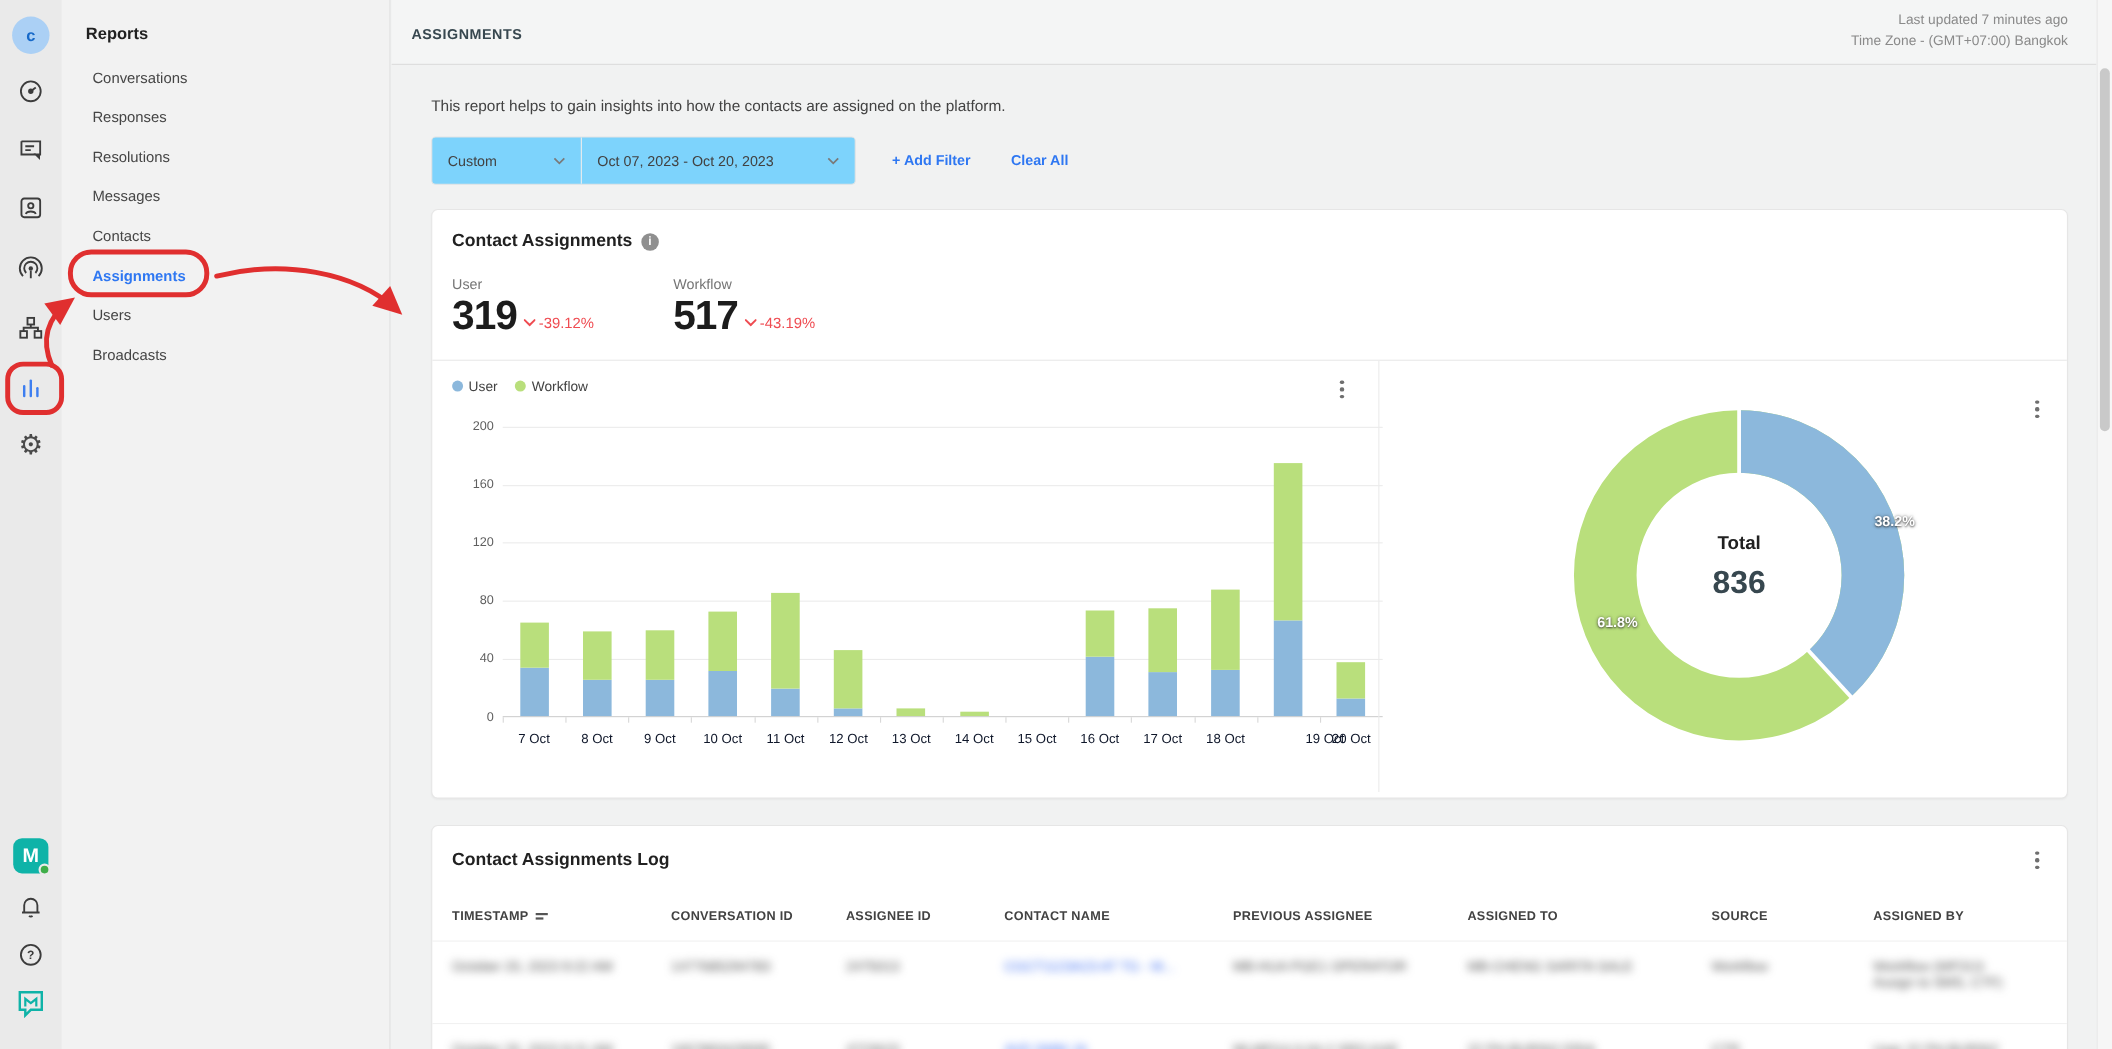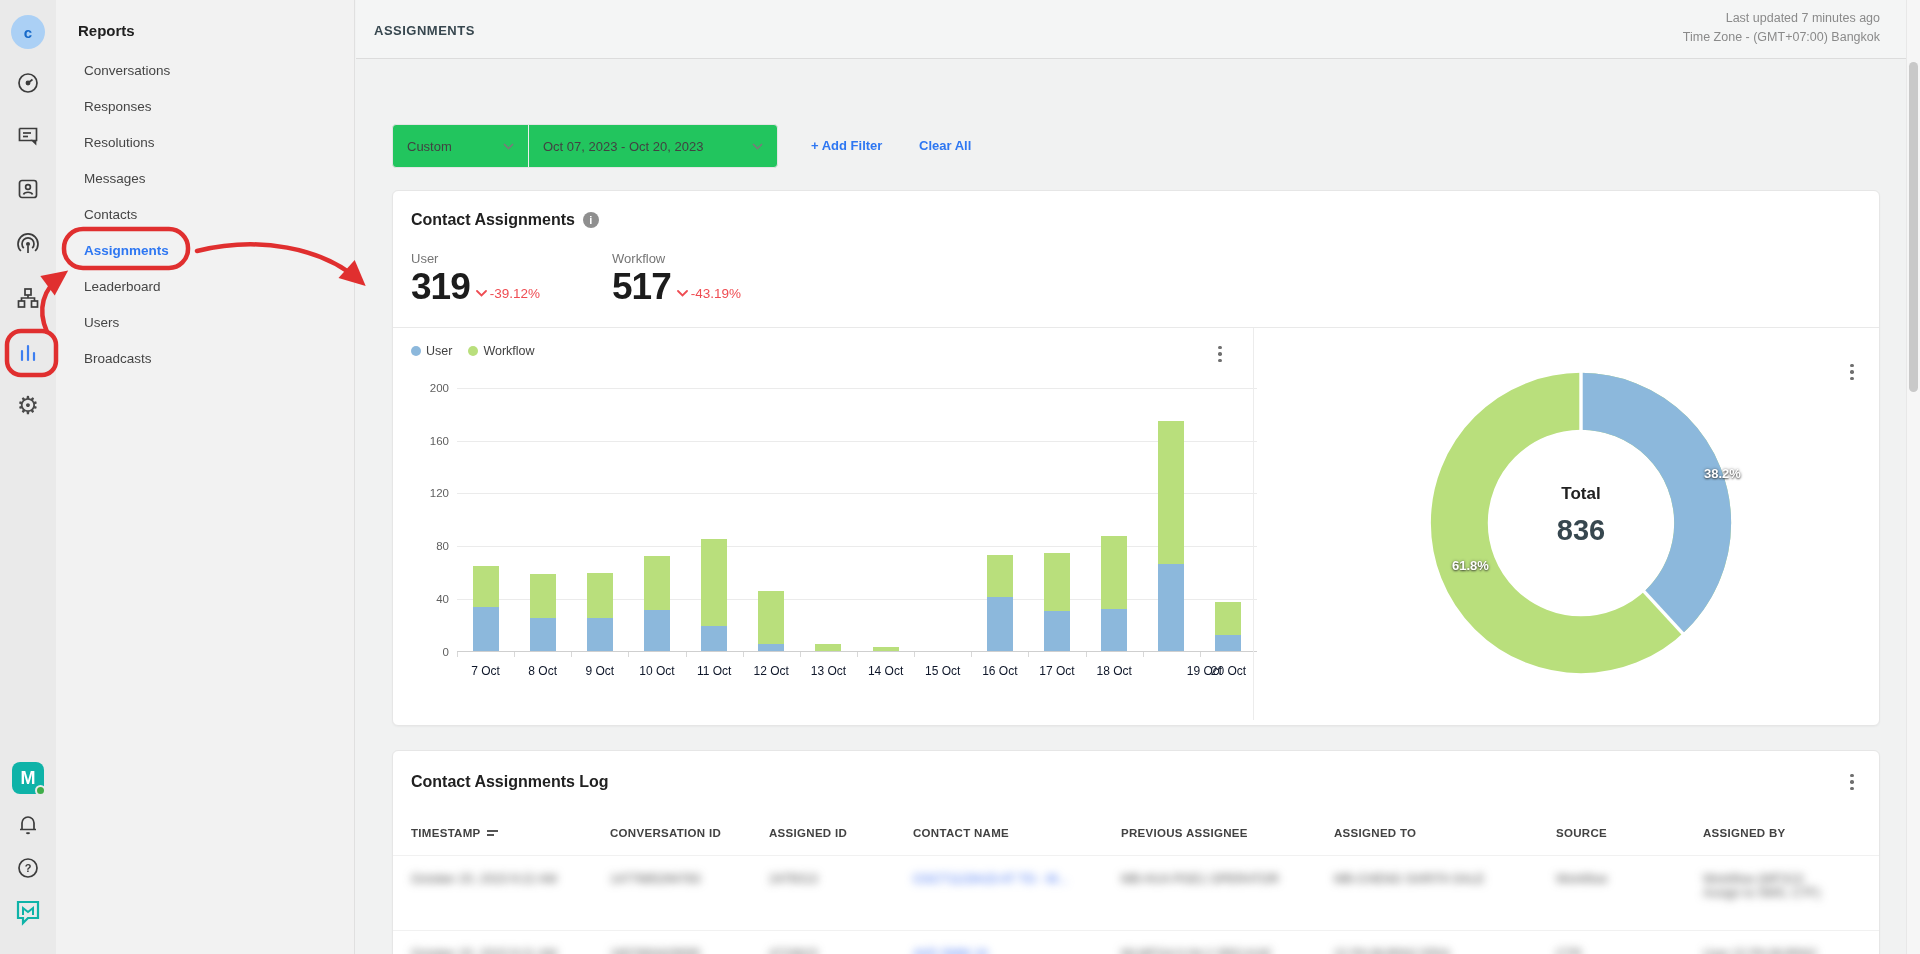--- a/index.html
+++ b/index.html
@@ -23,21 +23,21 @@
 
   
   .main { position:absolute; left:356px; top:0; right:14px; height:954px; }
   .topbar { position:absolute; left:0; right:0; top:0; height:59px; background:#f4f5f5; border-bottom:1px solid #dcdcdc; }
   .topbar-title { position:absolute; left:18px; top:23px; font-size:13px; font-weight:bold; letter-spacing:.5px; color:#37474f; }
   .topbar-right { position:absolute; right:26px; top:9px; text-align:right; font-size:12.5px; color:#8a8a8a; line-height:19px; }
 
   .content { position:absolute; left:0; right:0; top:60px; bottom:0; }
   .desc { position:absolute; left:36px; top:28px; font-size:14px; color:#424242; }
 
-  .filterbox { position:absolute; left:36px; top:64px; width:386px; height:44px; background:#22c55e; border:1px solid #e4e4e4; border-radius:4px; display:flex; align-items:center; }
+  .filterbox { position:absolute; left:36px; top:64px; width:386px; height:44px; background:#7dd3fc; border:1px solid #e4e4e4; border-radius:4px; display:flex; align-items:center; }
   .fsec { display:flex; align-items:center; justify-content:space-between; padding:0 14px; height:100%; cursor:pointer; }
   .fsec.first { width:136px; }
   .fsec.second { flex:1; }
   .fsec .flabel { font-size:13px; color:#424242; }
   .flink { position:absolute; top:78px; font-size:13px; font-weight:bold; color:#2e77f2; cursor:pointer; }
   .flink.add { left:455px; }
   .flink.clear { left:563px; }
 
   .card { position:absolute; background:#fff; border:1px solid #e6e6e6; border-radius:6px; box-shadow:0 1px 2px rgba(0,0,0,.04); }
   .card1 { left:36px; top:130px; width:1488px; height:536px; }
@@ -180,36 +180,36 @@
 
   <div class="nav">
     <div class="nav-title">Reports</div>
     <div id="nav-items">
         <div class="nav-item">Conversations</div>
         <div class="nav-item">Responses</div>
         <div class="nav-item">Resolutions</div>
         <div class="nav-item">Messages</div>
         <div class="nav-item">Contacts</div>
         <div class="nav-item active">Assignments</div>
-        <div class="nav-item">Leaderboard</div>
         <div class="nav-item">Users</div>
         <div class="nav-item">Broadcasts</div>
       </div>
   </div>
 
   <div class="main">
     <div class="topbar">
       <div class="topbar-title">ASSIGNMENTS</div>
       <div class="topbar-right">
         <div>Last updated 7 minutes ago</div>
         <div>Time Zone - (GMT+07:00) Bangkok</div>
       </div>
     </div>
 
     <div class="content">
+      <div class="desc">This report helps to gain insights into how the contacts are assigned on the platform.</div>
 
       <div class="filterbox">
         <div class="fsec first" style="border-right:1px solid #ededed;">
           <span class="flabel">Custom</span>
           <svg width="11" height="7" viewBox="0 0 11 7" fill="none" stroke="#7a7a7a" stroke-width="1.6">
               <path d="M1 1 l4.5 4.5 L10 1"></path>
             </svg>
         </div>
         <div class="fsec second">
           <span class="flabel">Oct 07, 2023 - Oct 20, 2023</span>
@@ -407,21 +407,21 @@
               <span>TIMESTAMP</span>
               <span class="sort-icon">
                 <i class="a"></i>
                 <i class="b"></i>
               </span>
             </div>
             <div class="th">
               <span>CONVERSATION ID</span>
             </div>
             <div class="th">
-              <span>ASSIGNED ID</span>
+              <span>ASSIGNEE ID</span>
             </div>
             <div class="th">
               <span>CONTACT NAME</span>
             </div>
             <div class="th">
               <span>PREVIOUS ASSIGNEE</span>
             </div>
             <div class="th">
               <span>ASSIGNED TO</span>
             </div>

